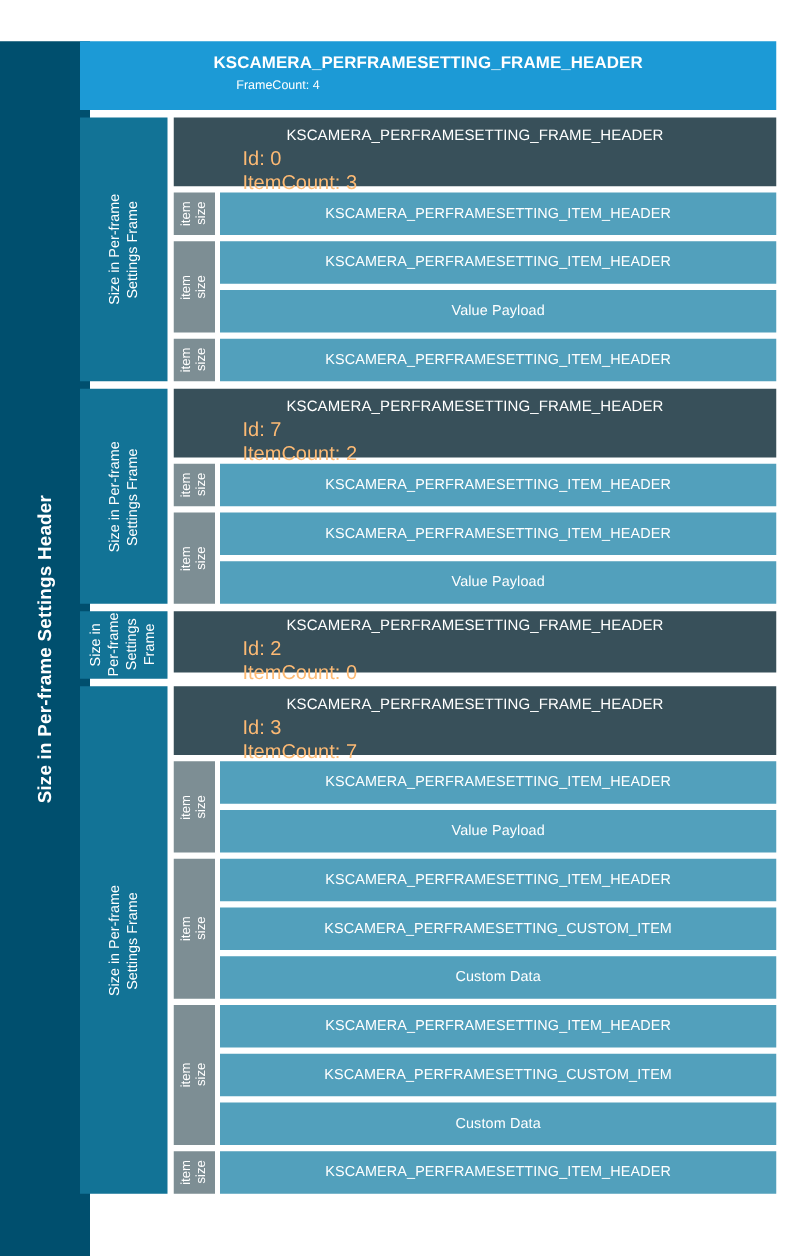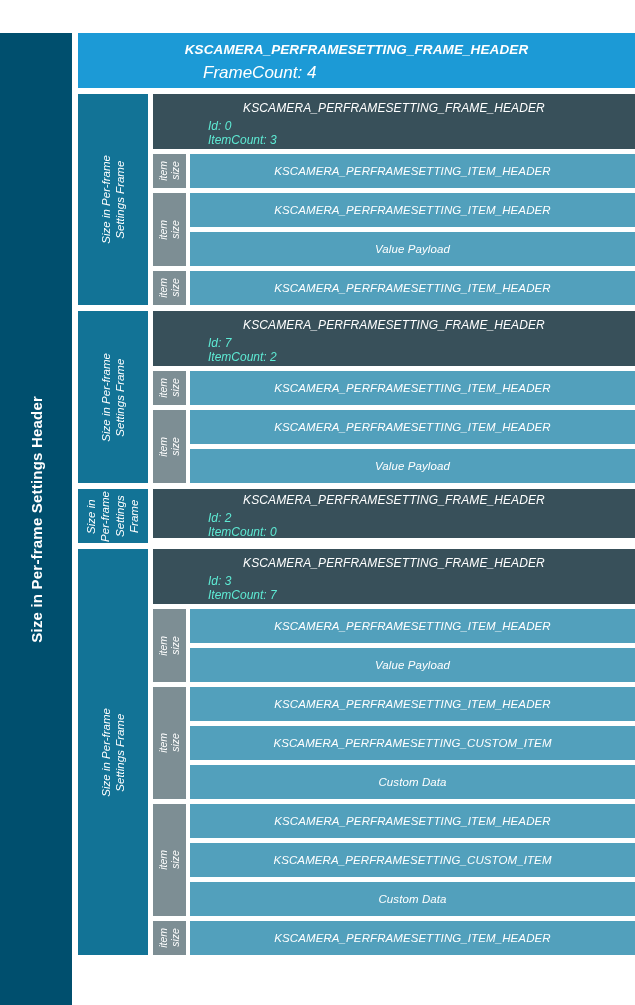--- a/index.html
+++ b/index.html
@@ -17,34 +17,34 @@
     background:#004f6e;
     display:flex; align-items:center; justify-content:center;
   }
   .outer-sidebar .vlabel{
     writing-mode:vertical-rl; transform:rotate(180deg);
     color:#ffffff; font-weight:bold; font-size:15px; letter-spacing:.2px;
     white-space:nowrap; text-align:center;
   }
 
   
-  .main{ position:absolute; left:78px; top:33px; width:479px;font-style:italic; }
+  .main{ position:absolute; left:64px; top:33px; width:479px; }
 
   
   .top-header{
     position:relative; height:55px; background:#1c9ad6; width:557px;
     margin-bottom:6px;
   }
   .top-header .th-title{
     position:absolute; top:9px; left:0; right:0; text-align:center;
     color:#fff; font-weight:bold; font-size:13.5px; letter-spacing:.1px;
   }
   .top-header .th-sub{
     position:absolute; top:30px; left:125px;
-    color:#fff; font-size:17px;text-align:center;
+    color:#fff; font-size:10px;text-align:center;
   }
 
   
   .frame-block{ display:flex; width:557px; margin-bottom:6px; }
   .frame-label{
     width:70px; flex:0 0 70px; background:#127396;
     display:flex; align-items:center; justify-content:center;
     margin-right:5px;
   }
   .frame-label .vlabel{
@@ -57,21 +57,21 @@
   
   .frame-header{
     position:relative; background:#38505a; height:55px; margin-bottom:5px;
   }
   .frame-header .fh-title{
     position:absolute; top:7px; left:0; right:0; text-align:center;
     color:#ffffff; font-size:12px; letter-spacing:.1px;
   }
   .frame-header .fh-meta{
     position:absolute; top:25px; left:55px;
-    color:#5eead4; font-size:12px; line-height:1.18; white-space:pre-line;
+    color:#fdba74; font-size:16px; line-height:1.18; white-space:pre-line;
   }
   .frame-header.compact{ height:49px; }
   .frame-header.compact .fh-title{ top:4px; }
   .frame-header.compact .fh-meta{ top:22px; }
 
   
   .item{ display:flex; margin-bottom:5px; }
   .item-size{
     width:33px; flex:0 0 33px; background:#7d8e94;
     display:flex; align-items:center; justify-content:center;

